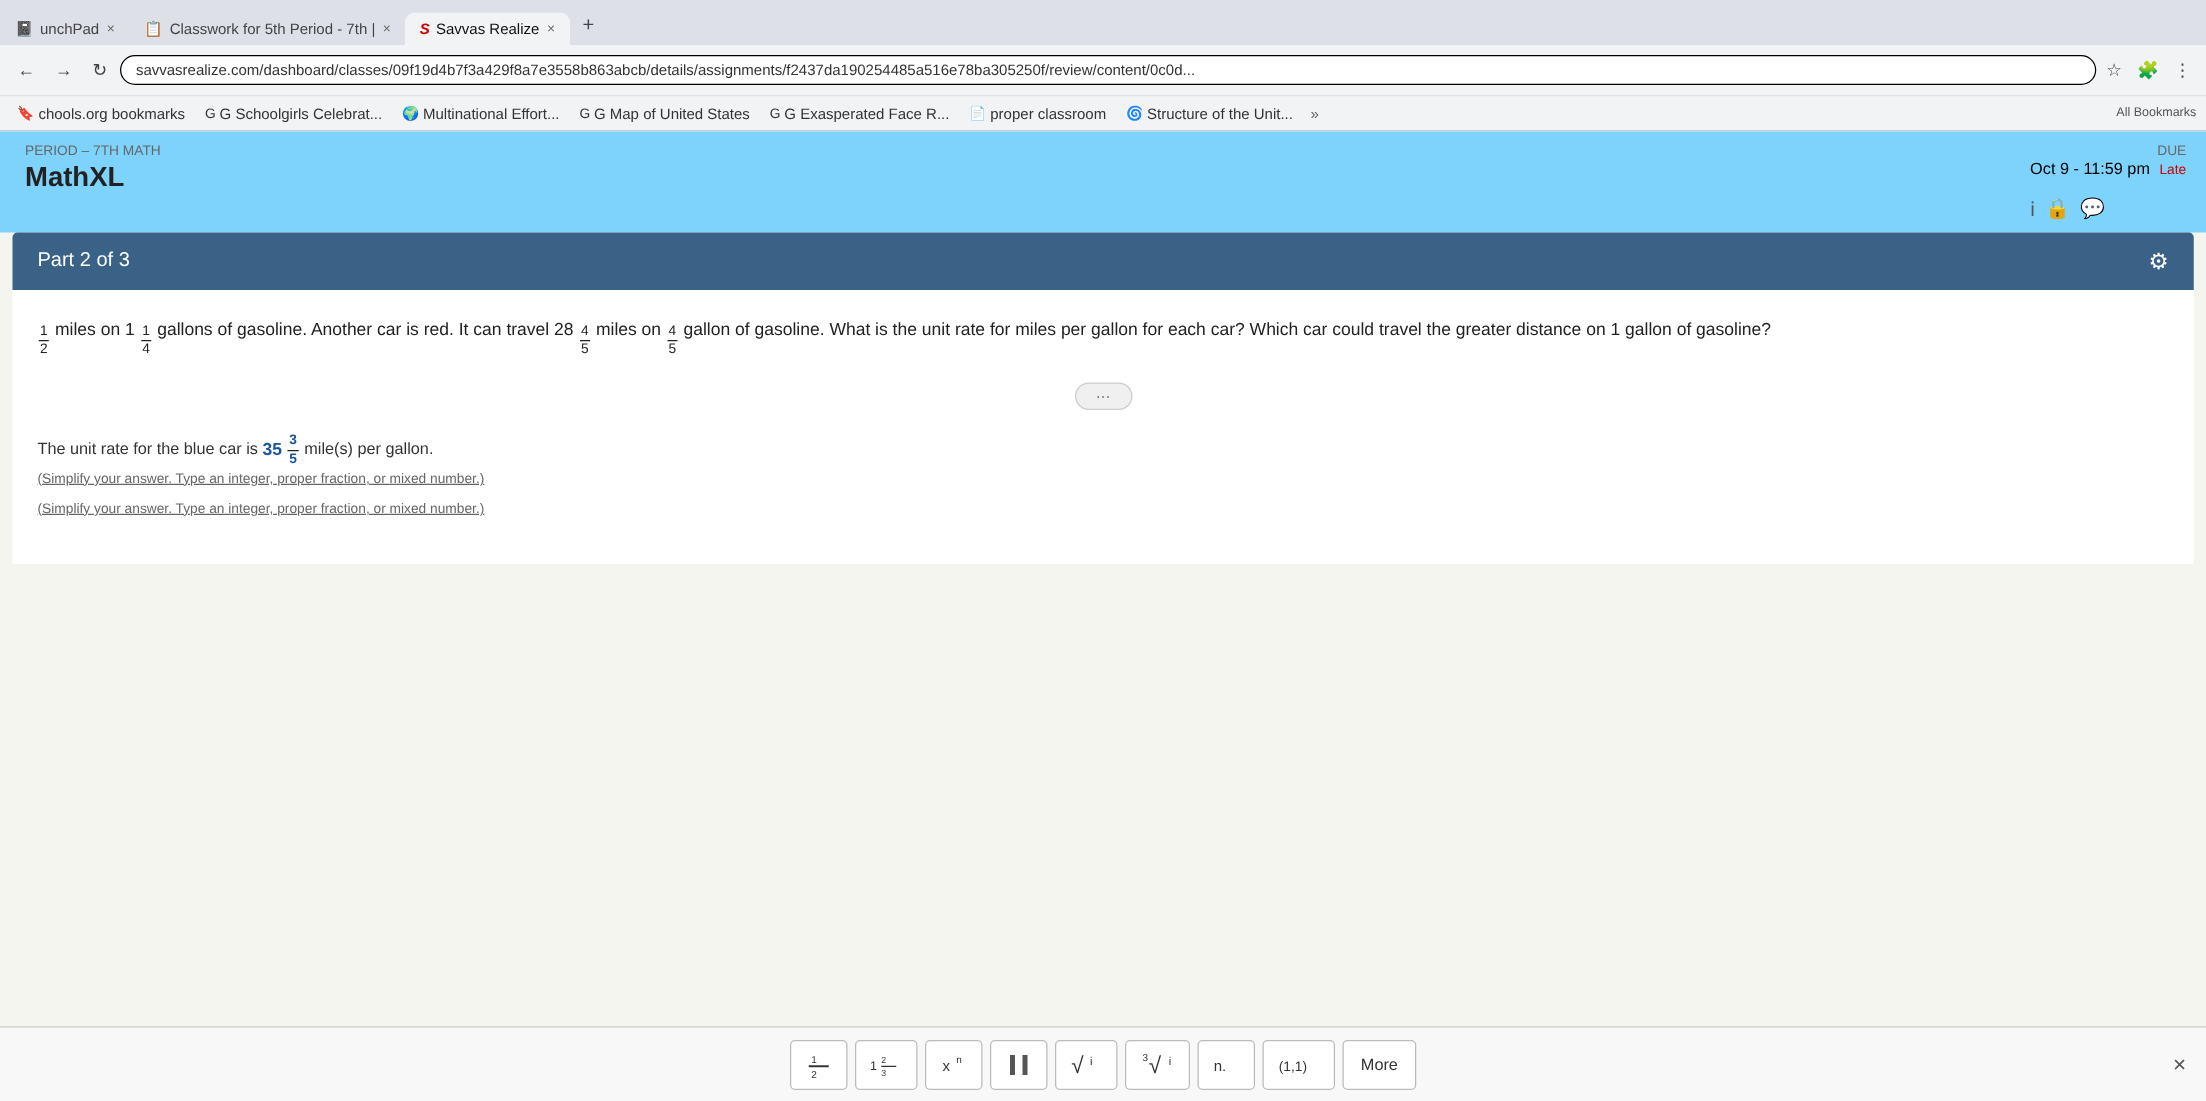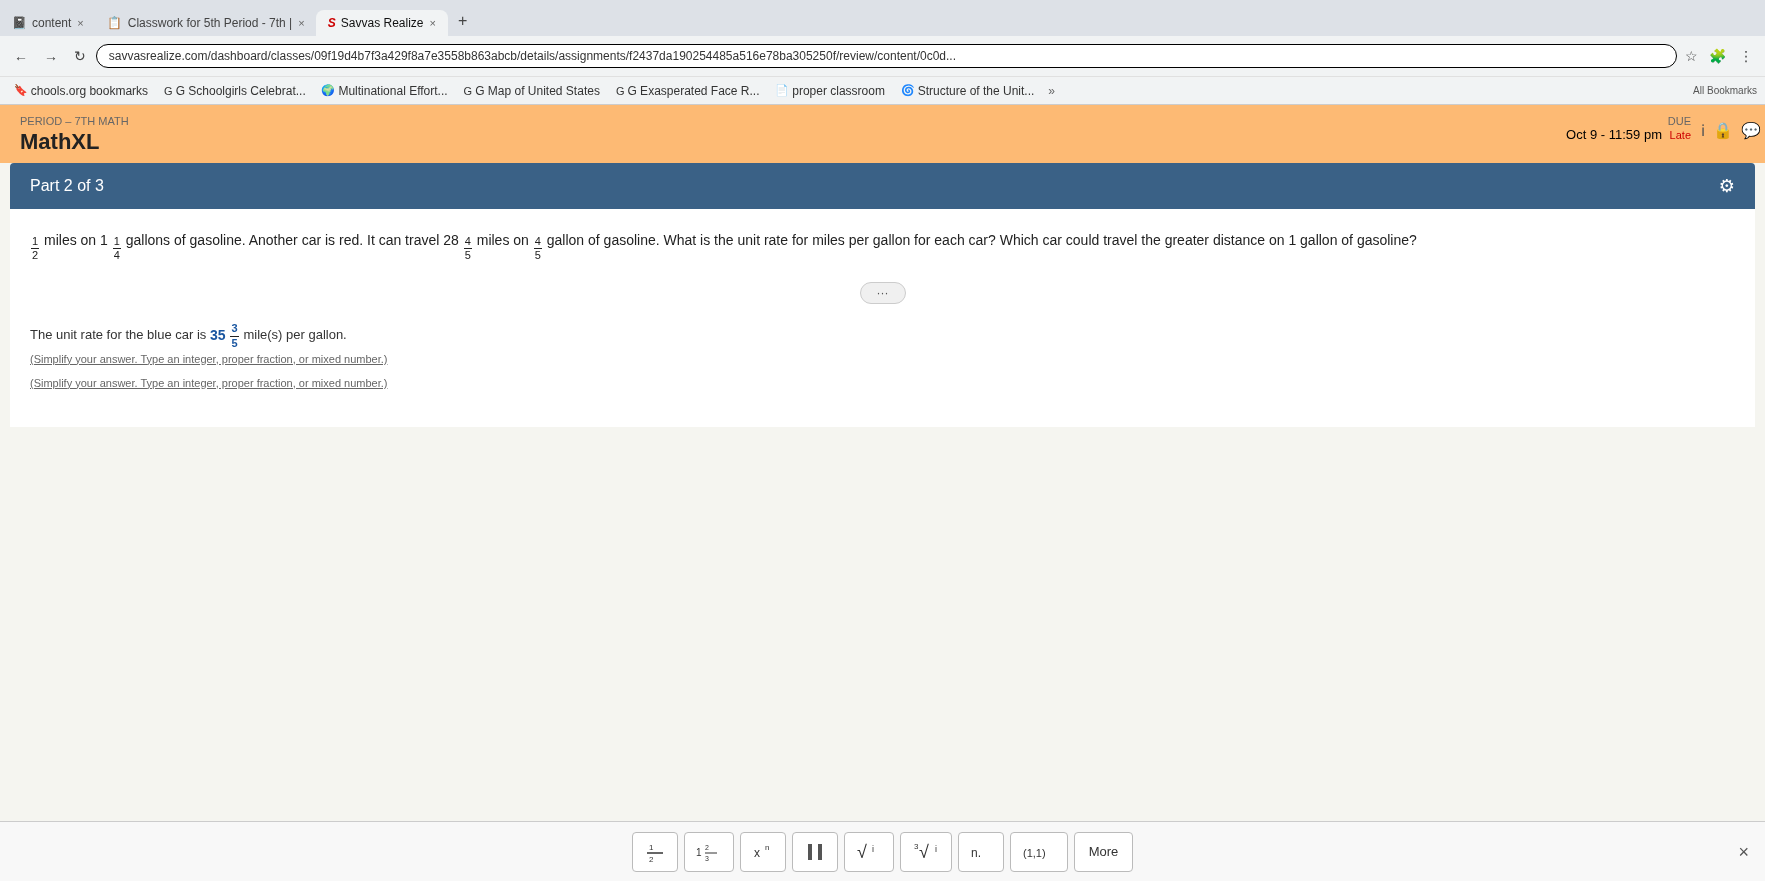--- a/index.html
+++ b/index.html
@@ -23,25 +23,25 @@
 
     .bookmarks-bar { display: flex; align-items: center; padding: 3px 8px; background: #f1f3f4; border-top: 1px solid #e0e0e0; gap: 4px; height: 28px; font-size: 12px; overflow: hidden; }
     .bookmark-item { display: flex; align-items: center; gap: 3px; padding: 2px 6px; border-radius: 4px; cursor: pointer; white-space: nowrap; color: #333; }
     .bookmark-icon { font-size: 11px; }
     .bookmarks-more { color: #666; padding: 2px 4px; }
 
     
     .page-content { background: #f5f5f0; height: calc(881px - 104px); overflow-y: auto; }
 
     
-    .assignment-header { padding: 10px 4px 8px 20px; background: #fdba74; display: flex; justify-content: space-between; align-items: flex-start; }
+    .assignment-header { padding: 10px 16px 8px 20px; background: #7dd3fc; display: flex; justify-content: space-between; align-items: flex-start; }
     .header-left { }
     .period-label { font-size: 11px; color: #666; text-transform: uppercase; margin-bottom: 2px; }
     .assignment-title { font-size: 22px; font-weight: bold; color: #222; }
-    .header-right { display: flex; align-items: flex-start; gap: 10px; }
+    .header-right { display: flex; align-items: flex-start; gap: 10px; flex-direction: column; }
     .due-section { text-align: right; }
     .due-label { font-size: 11px; color: #666; text-transform: uppercase; }
     .late-badge { color: #cc0000; font-size: 11px; margin-left: 4px; }
     .header-icons { display: flex; gap: 8px; align-items: center; margin-top: 4px; }
     .header-icon-btn { background: none; border: none; cursor: pointer; font-size: 16px; color: #555; }
 
     
     .part-header { background: #3a6186; color: white; padding: 12px 20px; display: flex; justify-content: space-between; align-items: center; margin: 0 10px; border-radius: 4px 4px 0 0; }
     .part-label { font-size: 16px; font-weight: 500; }
     .part-settings { font-size: 18px; cursor: pointer; }
@@ -69,21 +69,21 @@
     .close-toolbar { position: absolute; right: 16px; top: 50%; transform: translateY(-50%); background: none; border: none; font-size: 18px; cursor: pointer; color: #555; }
   </style>
 </head>
 <body>
 
 <div class="browser-chrome">
 
   <div class="tab-bar">
     <div class="tab inactive">
       <span class="tab-icon">📓</span>
-      <span>content</span>
+      <span>unchPad</span>
       <span class="tab-close">×</span>
     </div>
     <div class="tab inactive">
       <span class="tab-icon">📋</span>
       <span>Classwork for 5th Period - 7th |</span>
       <span class="tab-close">×</span>
     </div>
     <div class="tab active">
       <span class="tab-icon" style="font-style:italic;font-weight:bold;color:#c00;">S</span>
       <span>Savvas Realize</span>

